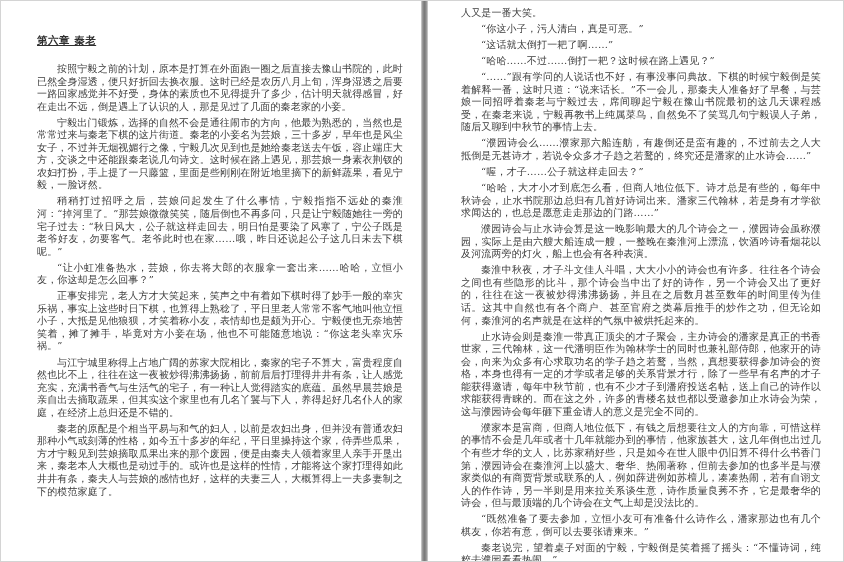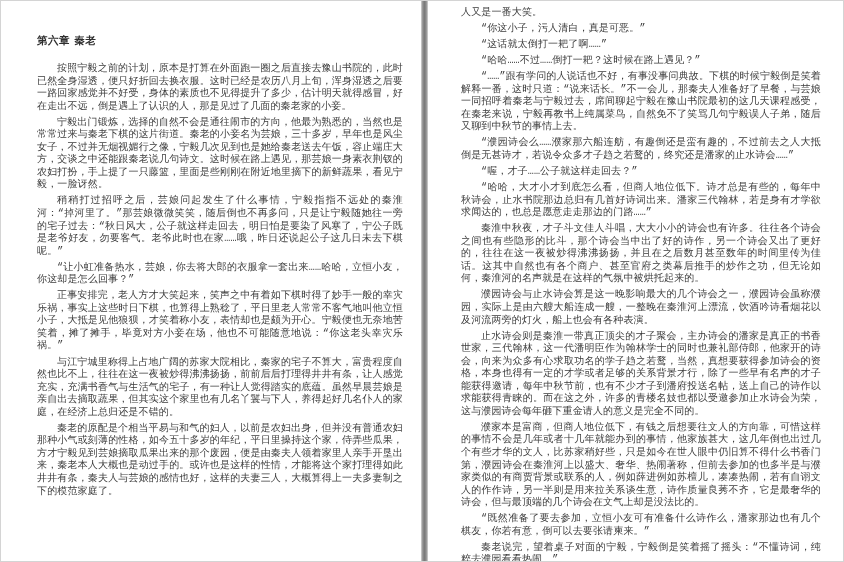--- a/index.html
+++ b/index.html
@@ -35,31 +35,31 @@
     height: 100%;
     background: linear-gradient(to right, #d6d6d6, #909090 25%, #7b7b7b 50%, #909090 75%, #d6d6d6);
     flex: 0 0 auto;
   }
   .chapter-title {
     font-size: 10.5px;
     font-weight: bold;
     color: #2f2f2f;
     margin: 0 0 15px 0;
     letter-spacing: 0.5px;
+    text-decoration: underline;
   }
   .page p {
     margin: 0 0 3.5px 0;
     font-size: 10px;
     line-height: 12.55px;
     color: #3c3c3c;
     text-align: justify;
     text-indent: 2em;
     letter-spacing: 0.15px;
     word-break: break-all;
-    font-family: Liberation Mono, monospace;
   }
   .page p.cont {
     text-indent: 0;
   }
 </style>
 </head>
 <body>
 
 <div class="reader">
 
@@ -79,21 +79,21 @@
 
   <div class="page page-right">
     <p class="cont">人又是一番大笑。</p>
     <p>“你这小子，污人清白，真是可恶。”</p>
     <p>“这话就太倒打一耙了啊……”</p>
     <p>“哈哈……不过……倒打一耙？这时候在路上遇见？”</p>
     <p>“……”跟有学问的人说话也不好，有事没事问典故。下棋的时候宁毅倒是笑着解释一番，这时只道：“说来话长。”不一会儿，那秦夫人准备好了早餐，与芸娘一同招呼着秦老与宁毅过去，席间聊起宁毅在豫山书院最初的这几天课程感受，在秦老来说，宁毅再教书上纯属菜鸟，自然免不了笑骂几句宁毅误人子弟，随后又聊到中秋节的事情上去。</p>
     <p>“濮园诗会么……濮家那六船连舫，有趣倒还是蛮有趣的，不过前去之人大抵倒是无甚诗才，若说令众多才子趋之若鹜的，终究还是潘家的止水诗会……”</p>
     <p>“喔，才子……公子就这样走回去？”</p>
     <p>“哈哈，大才小才到底怎么看，但商人地位低下。诗才总是有些的，每年中秋诗会，止水书院那边总归有几首好诗词出来。潘家三代翰林，若是身有才学欲求闻达的，也总是愿意走走那边的门路……”</p>
+    <p>濮园诗会与止水诗会算是这一晚影响最大的几个诗会之一，濮园诗会虽称濮园，实际上是由六艘大船连成一艘，一整晚在秦淮河上漂流，饮酒吟诗看烟花以及河流两旁的灯火，船上也会有各种表演。</p>
     <p>秦淮中秋夜，才子斗文佳人斗唱，大大小小的诗会也有许多。往往各个诗会之间也有些隐形的比斗，那个诗会当中出了好的诗作，另一个诗会又出了更好的，往往在这一夜被炒得沸沸扬扬，并且在之后数月甚至数年的时间里传为佳话。这其中自然也有各个商户、甚至官府之类幕后推手的炒作之功，但无论如何，秦淮河的名声就是在这样的气氛中被烘托起来的。</p>
-    <p>濮园诗会与止水诗会算是这一晚影响最大的几个诗会之一，濮园诗会虽称濮园，实际上是由六艘大船连成一艘，一整晚在秦淮河上漂流，饮酒吟诗看烟花以及河流两旁的灯火，船上也会有各种表演。</p>
     <p>止水诗会则是秦淮一带真正顶尖的才子聚会，主办诗会的潘家是真正的书香世家，三代翰林，这一代潘明臣作为翰林学士的同时也兼礼部侍郎，他家开的诗会，向来为众多有心求取功名的学子趋之若鹜，当然，真想要获得参加诗会的资格，本身也得有一定的才学或者足够的关系背景才行，除了一些早有名声的才子能获得邀请，每年中秋节前，也有不少才子到潘府投送名帖，送上自己的诗作以求能获得青睐的。而在这之外，许多的青楼名妓也都以受邀参加止水诗会为荣，这与濮园诗会每年砸下重金请人的意义是完全不同的。</p>
     <p>濮家本是富商，但商人地位低下，有钱之后想要往文人的方向靠，可惜这样的事情不会是几年或者十几年就能办到的事情，他家族甚大，这几年倒也出过几个有些才华的文人，比苏家稍好些，只是如今在世人眼中仍旧算不得什么书香门第，濮园诗会在秦淮河上以盛大、奢华、热闹著称，但前去参加的也多半是与濮家类似的有商贾背景或联系的人，例如薛进例如苏檀儿，凑凑热闹，若有自诩文人的作作诗，另一半则是用来拉关系谈生意，诗作质量良莠不齐，它是最奢华的诗会，但与最顶端的几个诗会在文气上却是没法比的。</p>
     <p>“既然准备了要去参加，立恒小友可有准备什么诗作么，潘家那边也有几个棋友，你若有意，倒可以去要张请柬来。”</p>
     <p>秦老说完，望着桌子对面的宁毅，宁毅倒是笑着摇了摇头：“不懂诗词，纯粹去濮园看看热闹。”</p>
   </div>
 
 </div>
 
 </body></html>

